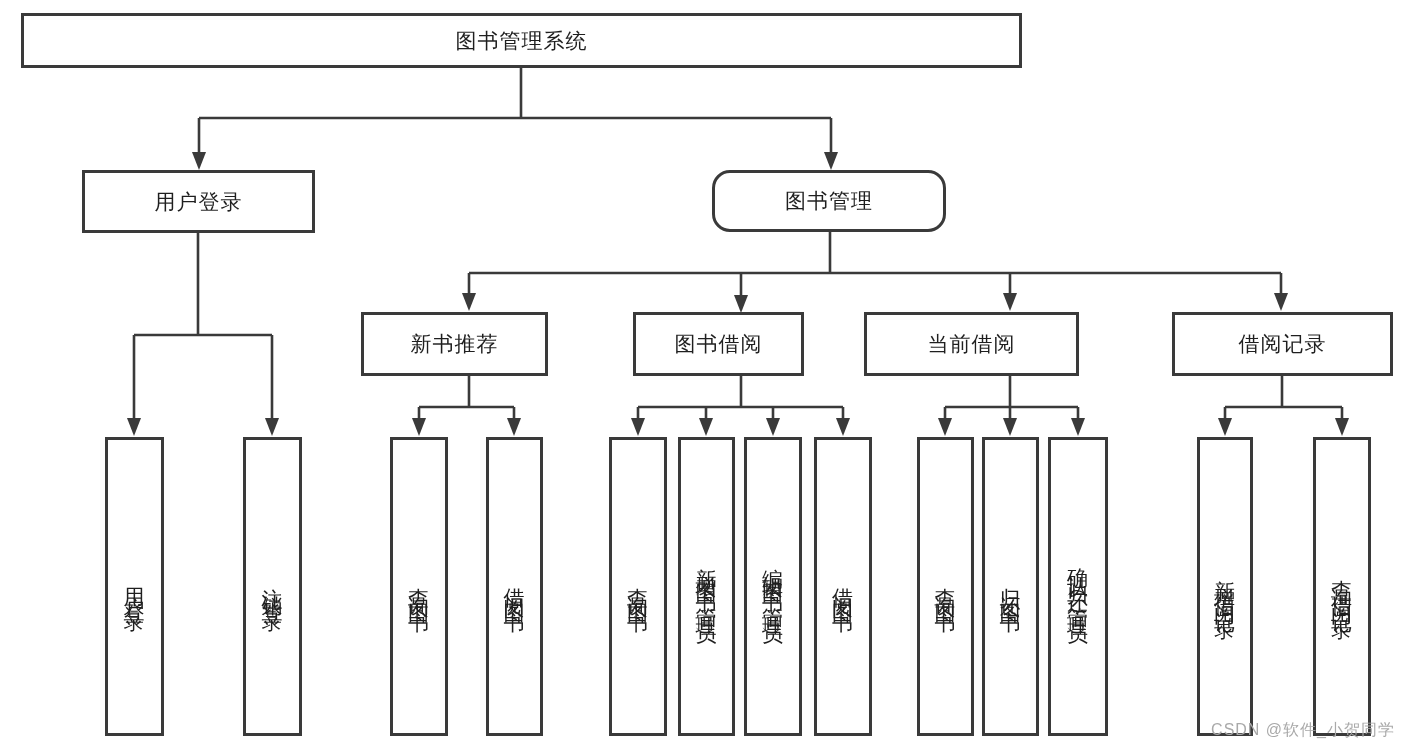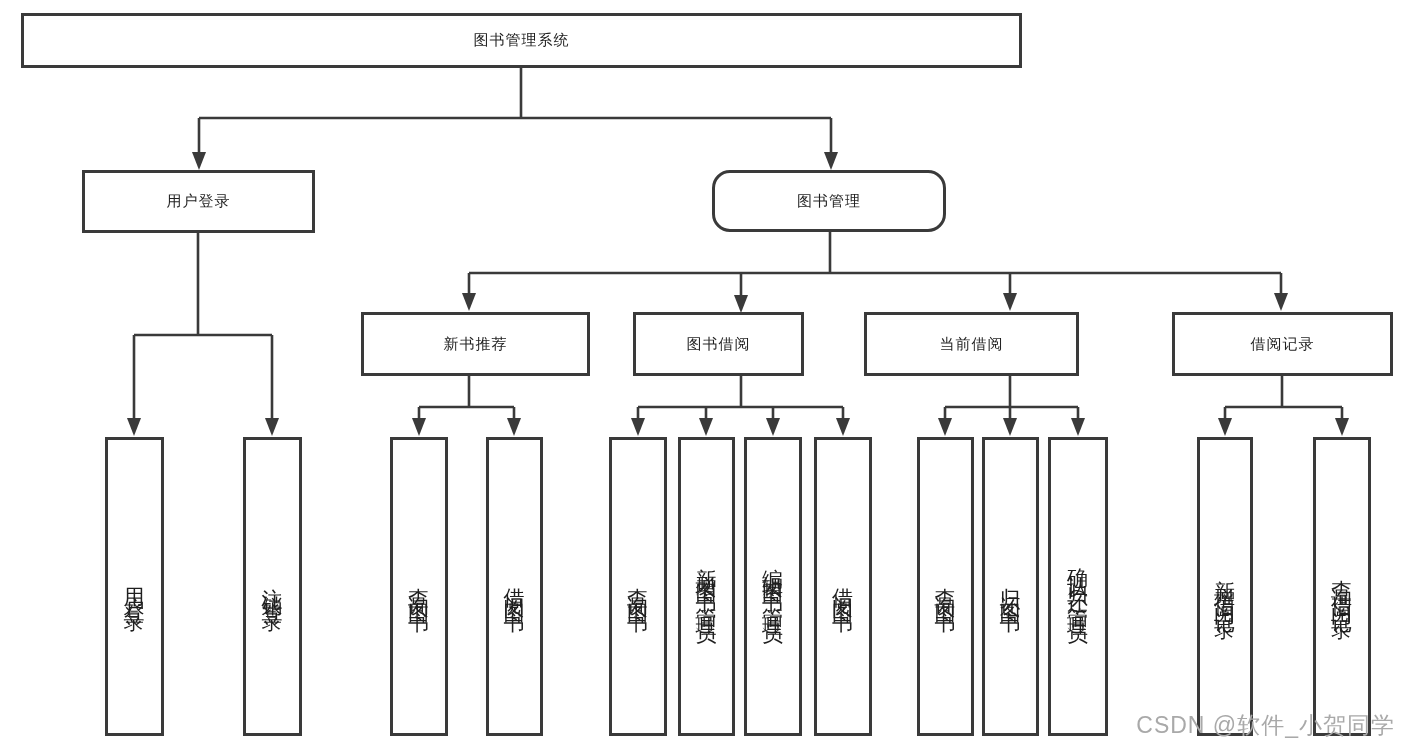--- a/index.html
+++ b/index.html
@@ -19,34 +19,34 @@
   }
   .wires{position:absolute;left:0;top:0;width:1405px;height:747px;}
   .cline{stroke:var(--line,#3a3a3a);stroke-width:2.6;fill:none;}
   .ahead{fill:var(--line,#3a3a3a);stroke:none;}
   .box{
     position:absolute;
     box-sizing:border-box;
     border:3px solid var(--line,#3a3a3a);
     background:#fff;
     display:flex;align-items:center;justify-content:center;
-    font-size:15px;letter-spacing:1px;
+    font-size:21px;letter-spacing:1px;
     white-space:nowrap;
   }
   .vbox{
     writing-mode:vertical-rl;
     text-orientation:mixed;
     letter-spacing:8px;
     font-size:21px;
     line-height:1;
   }
   .watermark{
     position:absolute;
     right:10px;bottom:6px;
-    font-size:23px;
+    font-size:16px;
     color:var(--watermark,#a9a9a9);
     letter-spacing:1px;
     z-index:5;
     pointer-events:none;
   }
 </style>
 </head>
 <body>
 
 <div class="canvas">
@@ -104,21 +104,21 @@
       <polygon class="ahead" points="1218,418 1232,418 1225,436"></polygon>
     <path class="cline" d="M1342 407 V419"></path>
       <polygon class="ahead" points="1335,418 1349,418 1342,436"></polygon>
   </svg>
 
   <div class="box" style="left:21px;top:13px;width:1001px;height:55px;">图书管理系统</div>
 
   <div class="box" style="left:82px;top:170px;width:233px;height:63px;">用户登录</div>
   <div class="box" style="left:712px;top:170px;width:234px;height:62px;border-radius:18px;">图书管理</div>
 
-  <div class="box" style="left:361px;top:312px;width:229px;height:64px;">新书推荐</div>
+  <div class="box" style="left:361px;top:312px;width:187px;height:64px;">新书推荐</div>
   <div class="box" style="left:633px;top:312px;width:171px;height:64px;">图书借阅</div>
   <div class="box" style="left:864px;top:312px;width:215px;height:64px;">当前借阅</div>
   <div class="box" style="left:1172px;top:312px;width:221px;height:64px;">借阅记录</div>
 
   <div class="box vbox" style="left:105px;top:437px;width:59px;height:299px;">用户登录</div>
   <div class="box vbox" style="left:243px;top:437px;width:59px;height:299px;">注销登录</div>
 
   <div class="box vbox" style="left:390px;top:437px;width:58px;height:299px;">查询图书</div>
   <div class="box vbox" style="left:486px;top:437px;width:57px;height:299px;">借阅图书</div>
 

